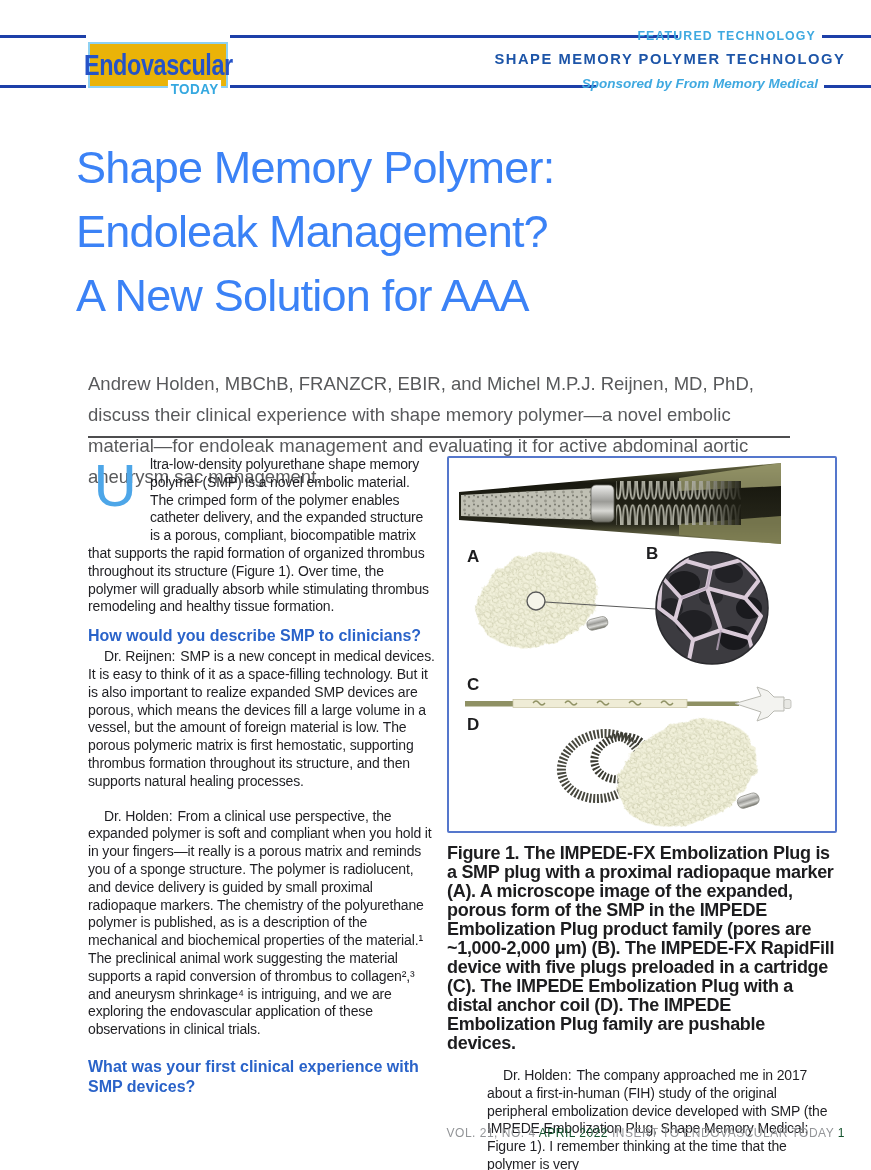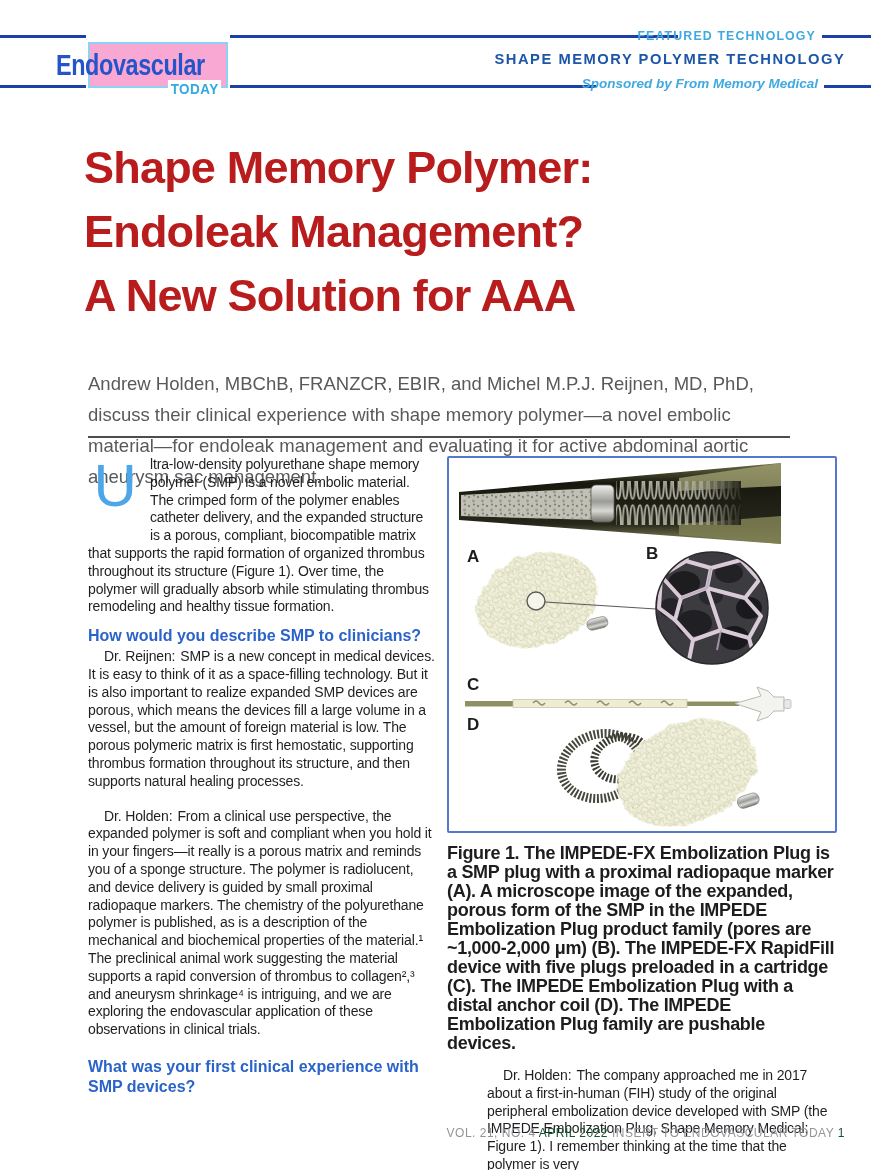--- a/index.html
+++ b/index.html
@@ -14,22 +14,22 @@
   .rule { position:absolute; height:3px; background:#1d3fa8; }
   .rt1 { top:35px; left:0;    width:86px; }
   .rt2 { top:35px; left:230px; width:448px; }
   .rt3 { top:35px; left:822px; width:49px; }
   .rb1 { top:85px; left:0;    width:86px; }
   .rb2 { top:85px; left:230px; width:366px; }
   .rb3 { top:85px; left:824px; width:47px; }
 
   .logo-box {
     position:absolute; left:88px; top:42px; width:140px; height:46px;
-    border:2px solid #8ed1f2; display:flex; align-items:center; justify-content:flex-end;
-    background:#f9a8d4;
+    border:2px solid #8ed1f2; display:flex; align-items:center; justify-content:center;
+    background:#eab308;
   }
   .logo-main {
     font-size:30px; font-weight:700; color:#2553c8; white-space:nowrap;
     transform:scaleX(0.78); letter-spacing:-0.5px;
   }
   .logo-sub {
     position:absolute; right:5px; bottom:-11px; background:#fff; padding:0 3px;
     font-size:15px; font-weight:700; color:#35a8e0; letter-spacing:0.5px;
     transform:scaleX(0.9); transform-origin:right center;
   }
@@ -41,22 +41,22 @@
     position:absolute; top:50px; right:26px; font-size:15.5px; font-weight:700;
     color:#1d55a8; letter-spacing:1.6px; transform:scaleX(0.95); transform-origin:right center;
   }
   .sponsor {
     position:absolute; top:76px; right:53px; font-size:13.5px; font-style:italic;
     font-weight:700; color:#3fa9e0;
   }
 
   
   .title {
-    position:absolute; left:84px; top:136px; font-size:45px; line-height:64px;
-    font-weight:700; color:#b91c1c; letter-spacing:-0.8px;
+    position:absolute; left:76px; top:136px; font-size:45px; line-height:64px;
+    font-weight:400; color:#3b82f6; letter-spacing:-0.8px;
   }
   .title span { display:block; }
   .standfirst {
     position:absolute; left:88px; top:344px; width:706px;
     font-size:18.5px; line-height:31px; color:#58595b;margin-top:24px;
   }
   .hrule { position:absolute; left:88px; top:436px; width:702px; height:2px; background:#4d4d4f; }
 
   
   .columns { position:absolute; left:88px; top:456px; width:749px; display:flex; gap:12px; }

